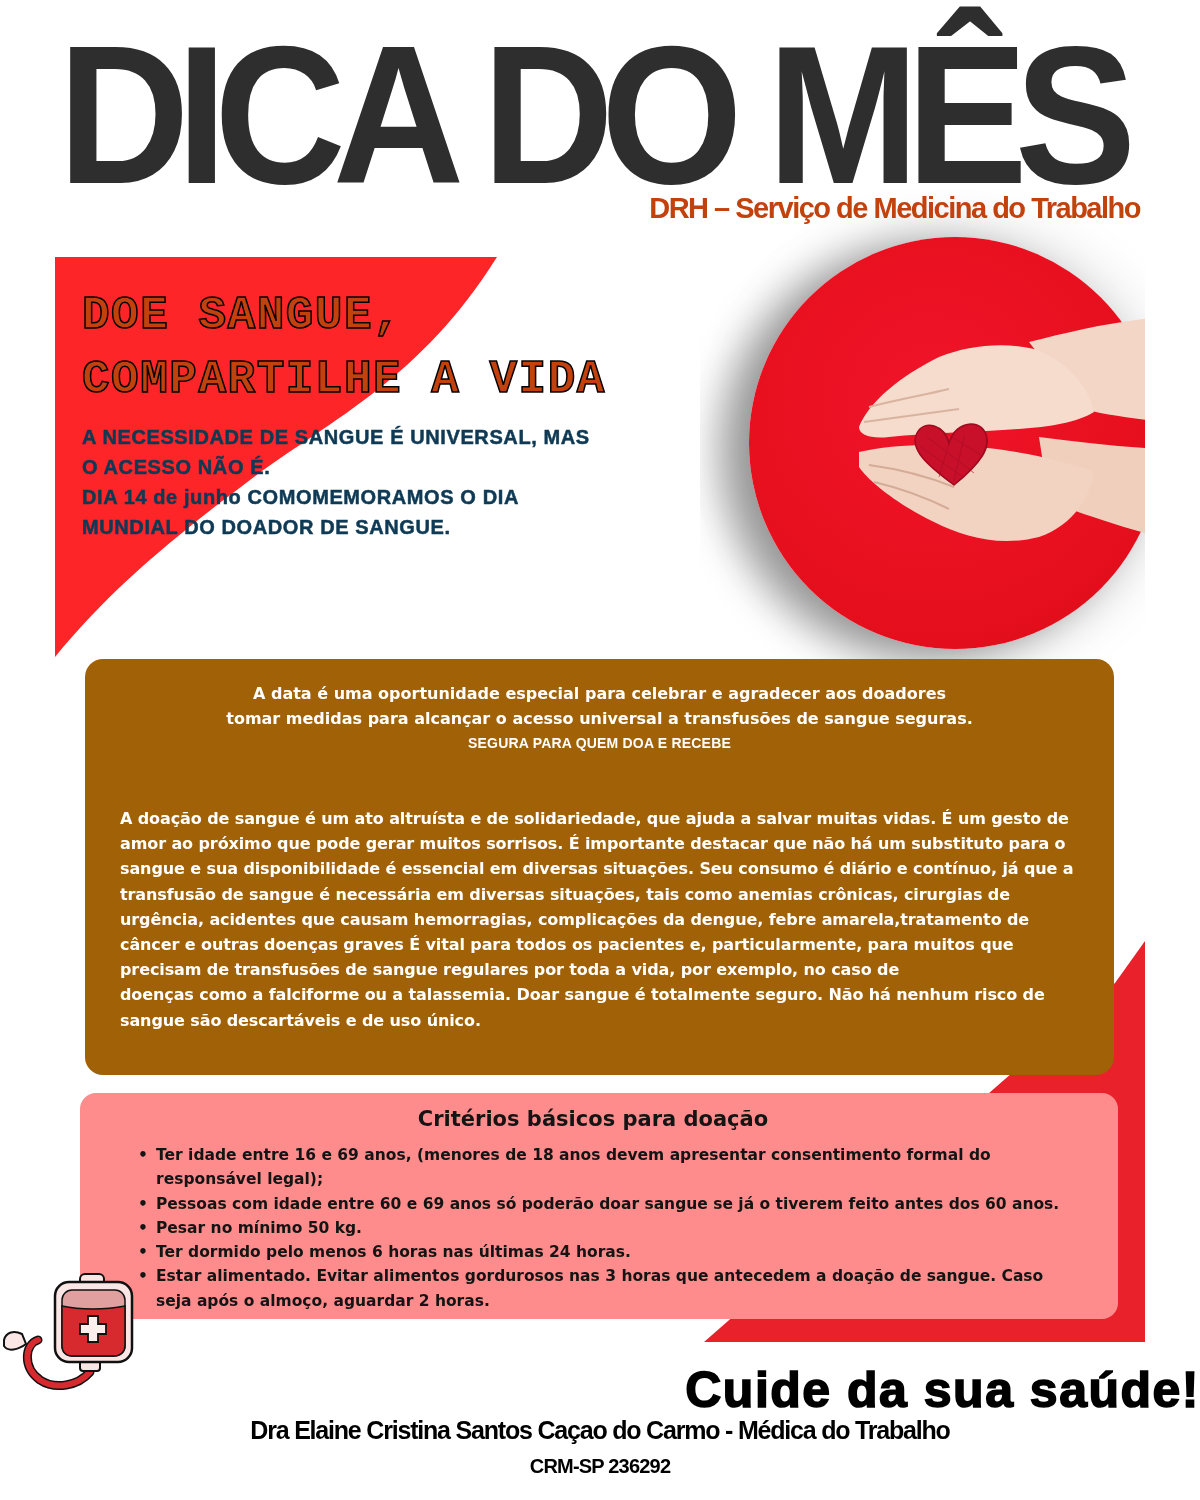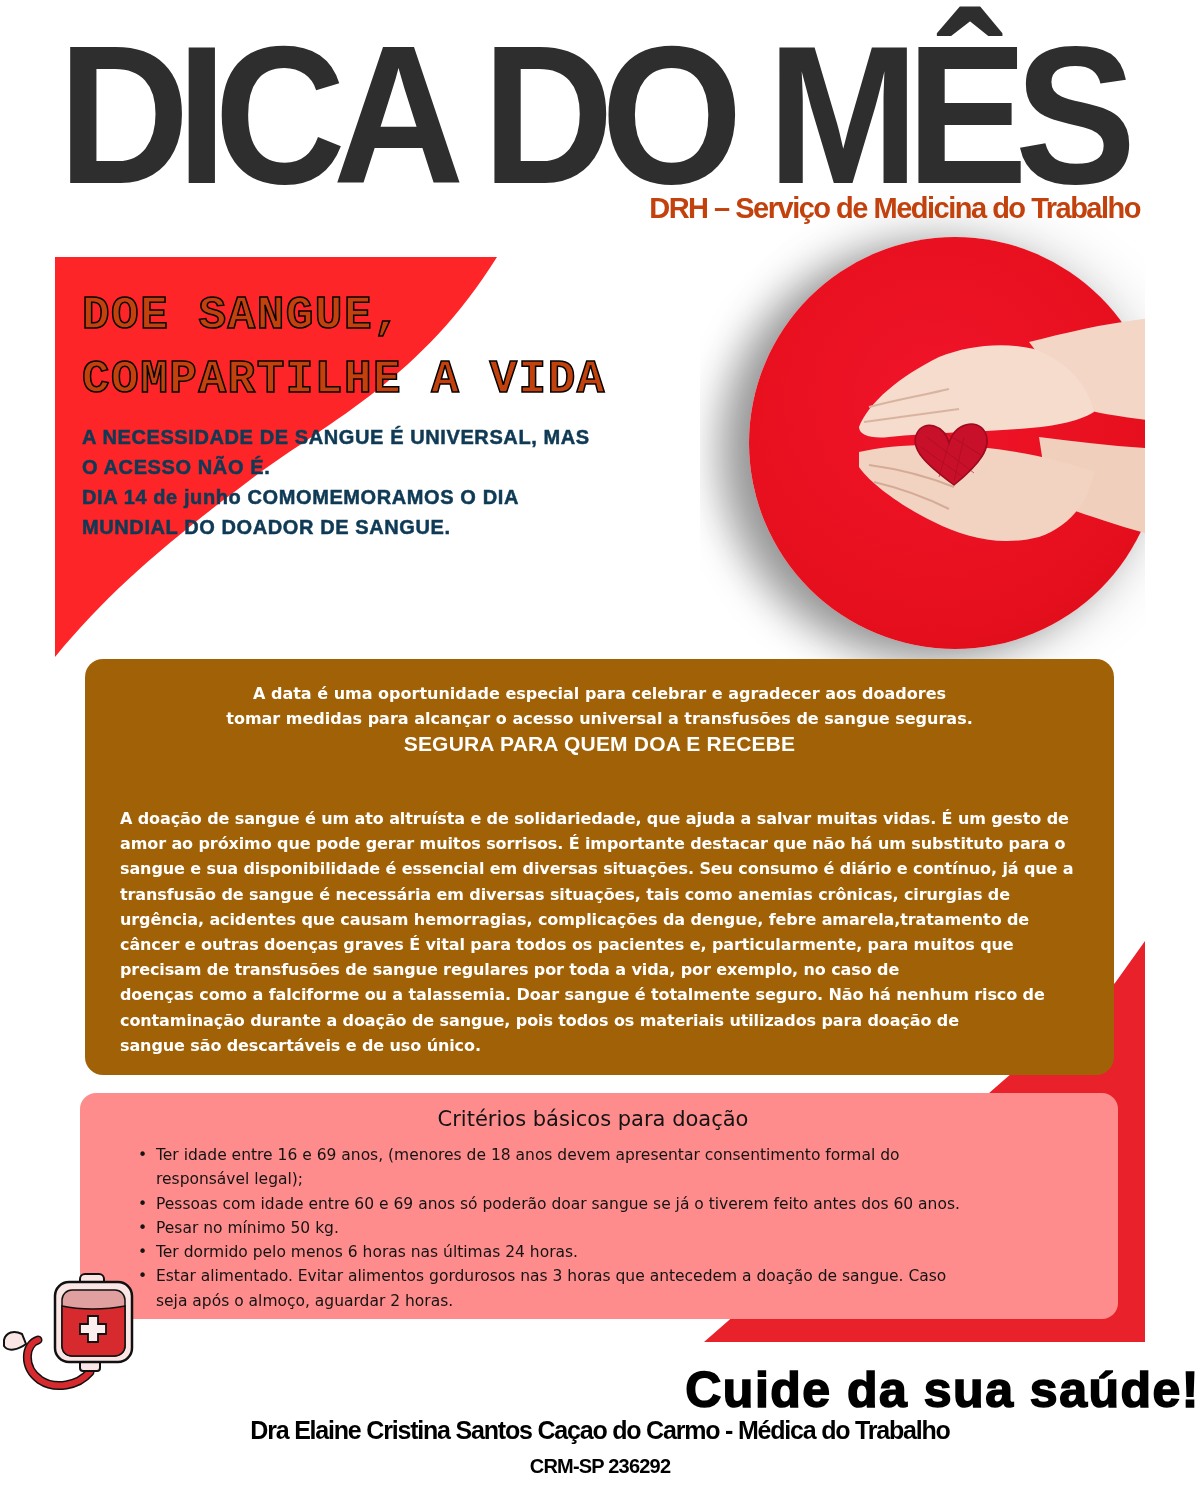--- a/index.html
+++ b/index.html
@@ -51,31 +51,31 @@
   .info-box {
     position:absolute; left:85px; top:659px; width:1029px; height:416px;
     background:#a16207; border-radius:18px; z-index:2;
     color:#ffffff; font-family:"DejaVu Sans", sans-serif; font-weight:bold;
   }
   .info-intro {
     position:absolute; left:0; top:22px; width:1029px; text-align:center;
     font-size:16px; line-height:25px;
   }
   .info-intro div { white-space:nowrap; }
-  .info-intro .caps { font-family:"Liberation Sans", sans-serif; font-size:21px; letter-spacing:0.2px; }
+  .info-intro .caps { font-family:"Liberation Sans", sans-serif; font-size:14px; letter-spacing:0.2px; }
   .info-body {
     position:absolute; left:35px; top:147px; width:980px;
     font-size:16px; line-height:25.2px; letter-spacing:-0.1px;
   }
   .info-body div { white-space:nowrap; }
 
   .criteria-box {
     position:absolute; left:80px; top:1093px; width:1038px; height:226px;
     background:#ff8c8c; border-radius:16px; z-index:2;
-    font-family:"DejaVu Sans", sans-serif; font-weight:normal; color:#141414;padding-left:39px;
+    font-family:"DejaVu Sans", sans-serif; font-weight:bold; color:#141414;padding-left:39px;
   }
   .criteria-title {
     position:absolute; left:0; top:12px; width:1026px; text-align:center;
     font-size:21px; line-height:28px;
   }
   .criteria-list { position:absolute; left:58px; top:50px; list-style:none; font-size:15.5px; line-height:24.3px; }
   .criteria-list li { position:relative; padding-left:18px; white-space:nowrap; }
   .criteria-list li .bullet { position:absolute; left:0; top:0; }
 
   .blood-bag { position:absolute; left:0; top:1262px; width:140px; height:138px; z-index:4; }
@@ -148,21 +148,20 @@
   </div>
   <div class="info-body">
     <div>A doação de sangue é um ato altruísta e de solidariedade, que ajuda a salvar muitas vidas. É um gesto de</div>
     <div>amor ao próximo que pode gerar muitos sorrisos. É importante destacar que não há um substituto para o</div>
     <div>sangue e sua disponibilidade é essencial em diversas situações. Seu consumo é diário e contínuo, já que a</div>
     <div>transfusão de sangue é necessária em diversas situações, tais como anemias crônicas, cirurgias de</div>
     <div>urgência, acidentes que causam hemorragias, complicações da dengue, febre amarela,tratamento de</div>
     <div>câncer e outras doenças graves É vital para todos os pacientes e, particularmente, para muitos que</div>
     <div>precisam de transfusões de sangue regulares por toda a vida, por exemplo, no caso de</div>
     <div>doenças como a falciforme ou a talassemia. Doar sangue é totalmente seguro. Não há nenhum risco de</div>
-    <div>contaminação durante a doação de sangue, pois todos os materiais utilizados para doação de</div>
     <div>sangue são descartáveis e de uso único.</div>
   </div>
 </div>
 
 <div class="criteria-box">
   <div class="criteria-title">Critérios básicos para doação</div>
   <ul class="criteria-list">
     <li><span class="bullet">•</span><span> Ter idade entre 16 e 69 anos, (menores de 18 anos devem apresentar consentimento formal do</span></li>
     <li><span>responsável legal);</span></li>
     <li><span class="bullet">•</span><span>Pessoas com idade entre 60 e 69 anos só poderão doar sangue se já o tiverem feito antes dos 60 anos.</span></li>

